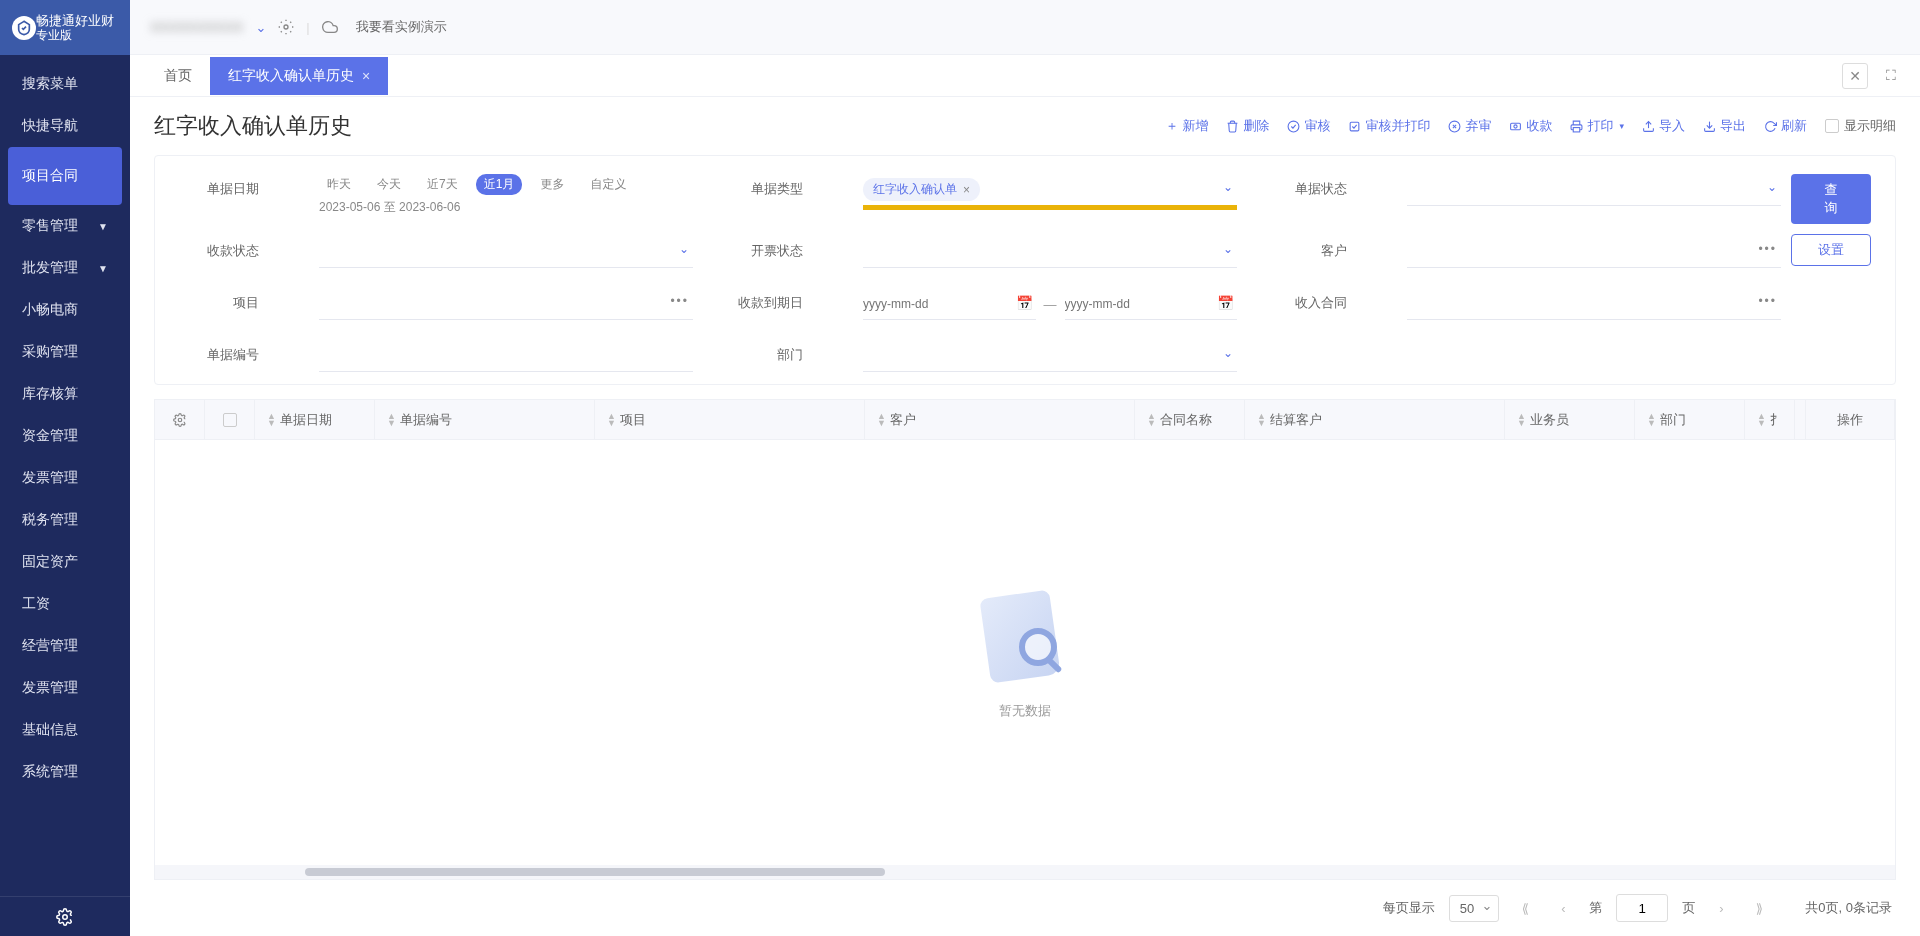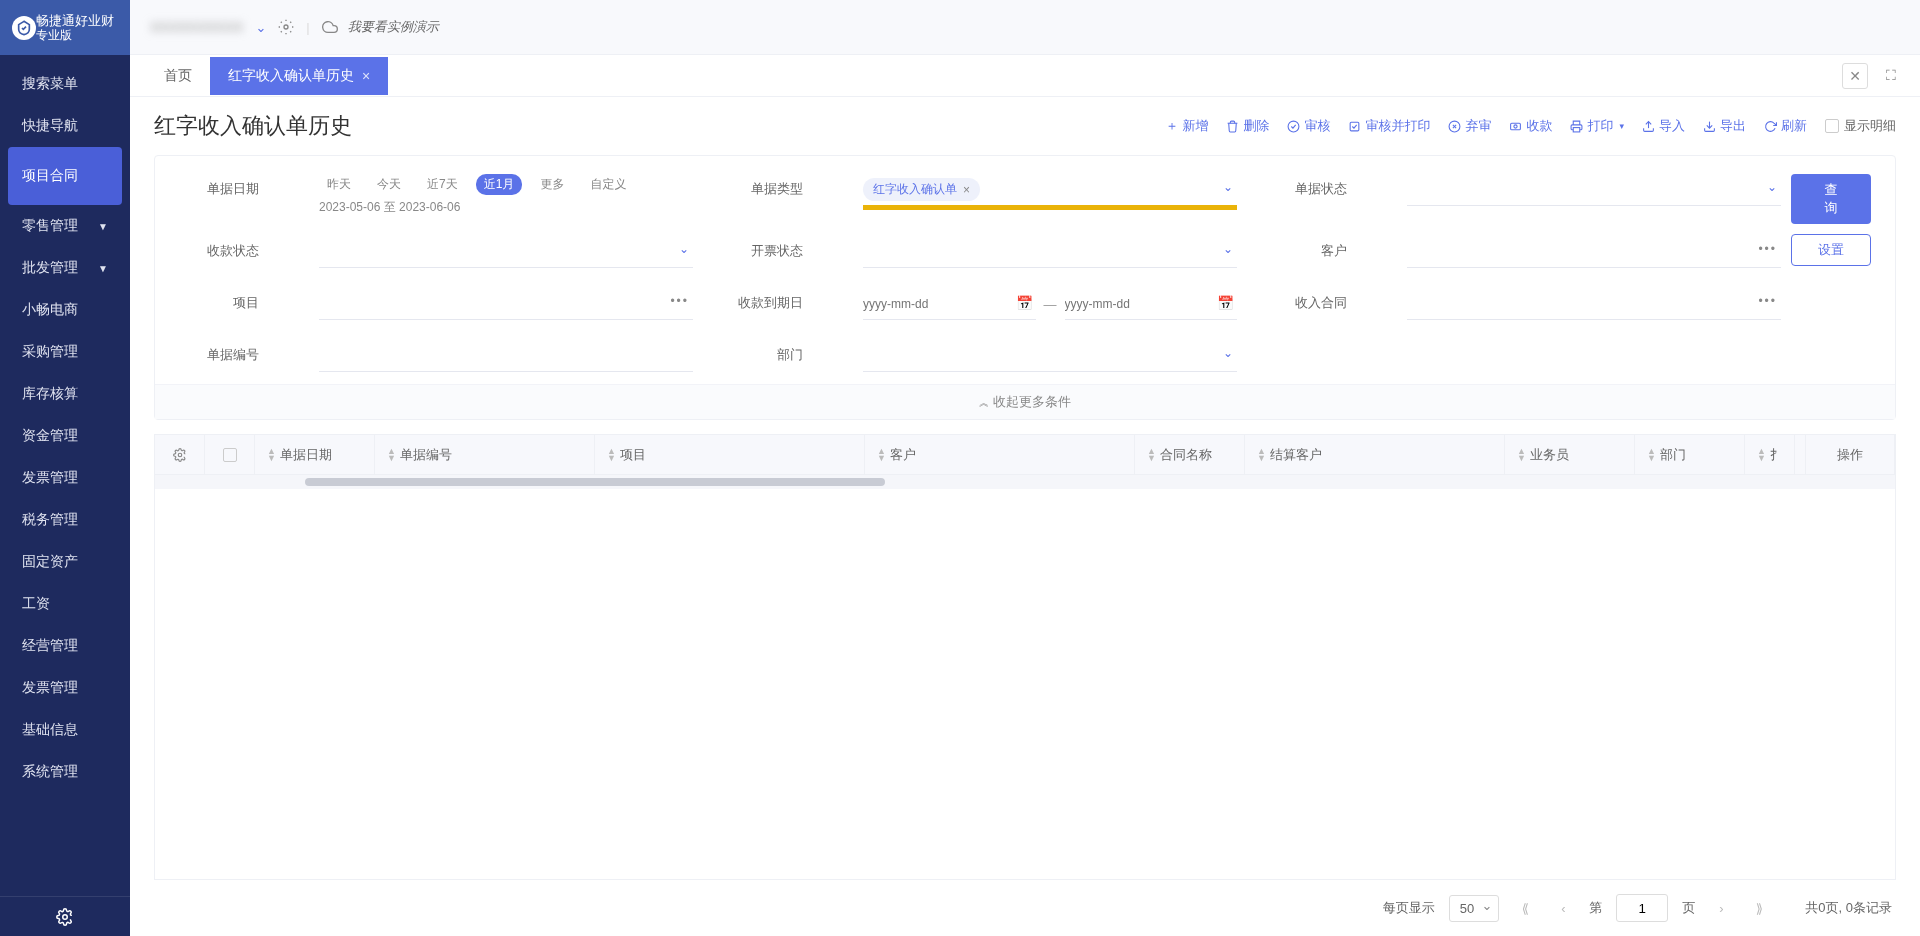--- a/index.html
+++ b/index.html
@@ -20,21 +20,21 @@
     .sidebar-item .chev { font-size: 10px; }
     .sidebar-footer { height: 40px; display: flex; align-items: center; justify-content: center; border-top: 1px solid rgba(255,255,255,0.1); }
     
     
     .main { flex: 1; display: flex; flex-direction: column; background: #fff; }
     
     
     .header { height: 55px; background: #f8f9fc; display: flex; align-items: center; padding: 0 20px; gap: 16px; border-bottom: 1px solid #eef0f5; }
     .header-left { display: flex; align-items: center; gap: 12px; }
     .blur-text { filter: blur(4px); color: #999; font-size: 14px; }
-    .header-demo { display: flex; align-items: center; gap: 10px; color: #666; cursor: pointer; font-size: 13px; font-style: italic; }
+    .header-demo { display: flex; align-items: center; gap: 18px; color: #666; cursor: pointer; font-size: 13px; }
     .header-right { margin-left: auto; display: flex; align-items: center; gap: 20px; }
     .header-btn { display: flex; align-items: center; gap: 5px; color: #555; cursor: pointer; position: relative; font-size: 13px; }
     .badge { position: absolute; top: -8px; right: -12px; background: #e94b4b; color: #fff; font-size: 10px; padding: 1px 6px; border-radius: 8px; }
     .avatar-blur { width: 60px; height: 24px; filter: blur(4px); background: #ddd; border-radius: 4px; }
     
     
     .tabs { height: 42px; background: #fff; display: flex; align-items: center; padding: 0 16px; border-bottom: 1px solid #eef0f5; position: relative; }
     .tab { padding: 10px 18px; cursor: pointer; color: #666; font-size: 14px; display: flex; align-items: center; gap: 8px; }
     .tab.active { background: #5b72e8; color: #fff; }
     .tab-close { font-size: 14px; opacity: 0.8; }
@@ -416,23 +416,20 @@
               <span class="ctrl-suffix">⌄</span>
             </div>
           </div>
           <div></div>
         </div>
         <div class="side-btns">
           <button class="btn-primary">查询</button>
           <button class="btn-ghost">设置</button>
         </div>
       </div>
-      <div class="collapse-bar">
-        <span class="arr">︽</span><span>收起更多条件</span>
-      </div>
     </div>
 
     <div class="table-wrap">
       <div class="table-head">
         <div class="th th-gear">
           <svg width="14" height="14" viewBox="0 0 24 24" fill="none" stroke="#888" stroke-width="2">
               <circle cx="12" cy="12" r="3"></circle>
               <path d="M19.4 15a1.65 1.65 0 0 0 .33 1.82l.06.06a2 2 0 1 1-2.83 2.83l-.06-.06a1.65 1.65 0 0 0-1.82-.33 1.65 1.65 0 0 0-1 1.51V21a2 2 0 1 1-4 0v-.09A1.65 1.65 0 0 0 9 19.4a1.65 1.65 0 0 0-1.82.33l-.06.06a2 2 0 1 1-2.83-2.83l.06-.06a1.65 1.65 0 0 0 .33-1.82 1.65 1.65 0 0 0-1.51-1H3a2 2 0 1 1 0-4h.09A1.65 1.65 0 0 0 4.6 9a1.65 1.65 0 0 0-.33-1.82l-.06-.06a2 2 0 1 1 2.83-2.83l.06.06a1.65 1.65 0 0 0 1.82.33H9a1.65 1.65 0 0 0 1-1.51V3a2 2 0 1 1 4 0v.09a1.65 1.65 0 0 0 1 1.51 1.65 1.65 0 0 0 1.82-.33l.06-.06a2 2 0 1 1 2.83 2.83l-.06.06a1.65 1.65 0 0 0-.33 1.82V9c.64.26 1.06.88 1.06 1.57"></path>
             </svg>
         </div>
@@ -498,20 +495,27 @@
         <div class="th th-last">
             <span class="sort">
               <span>▲</span>
               <span>▼</span>
             </span>
             <span>扌</span>
           </div>
         <div class="th th-op">
             <span>操作</span>
           </div>
+      </div>
+      <div class="table-body">
+        <div class="empty-img">
+          <div class="empty-paper"></div>
+          <div class="empty-mag"></div>
+        </div>
+        <div class="empty-text">暂无数据</div>
       </div>
       <div class="hscroll">
         <div class="hscroll-thumb"></div>
       </div>
     </div>
 
     <div class="pager">
       <span>每页显示</span>
       <div class="pager-select"><span>50</span></div>
       <span class="pager-btn">⟪</span>

